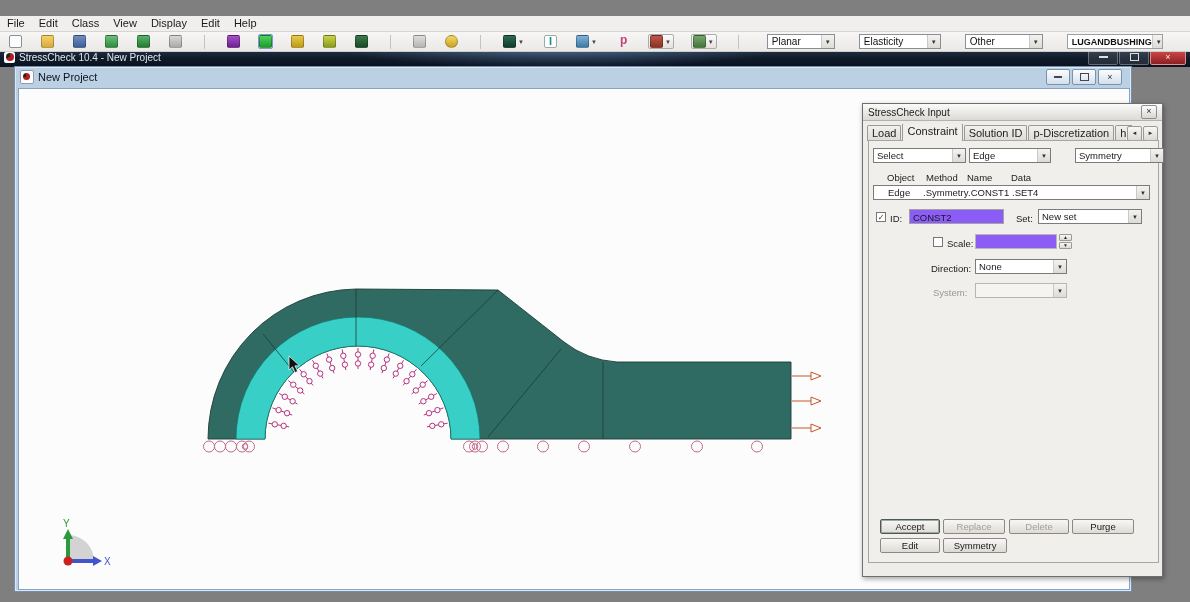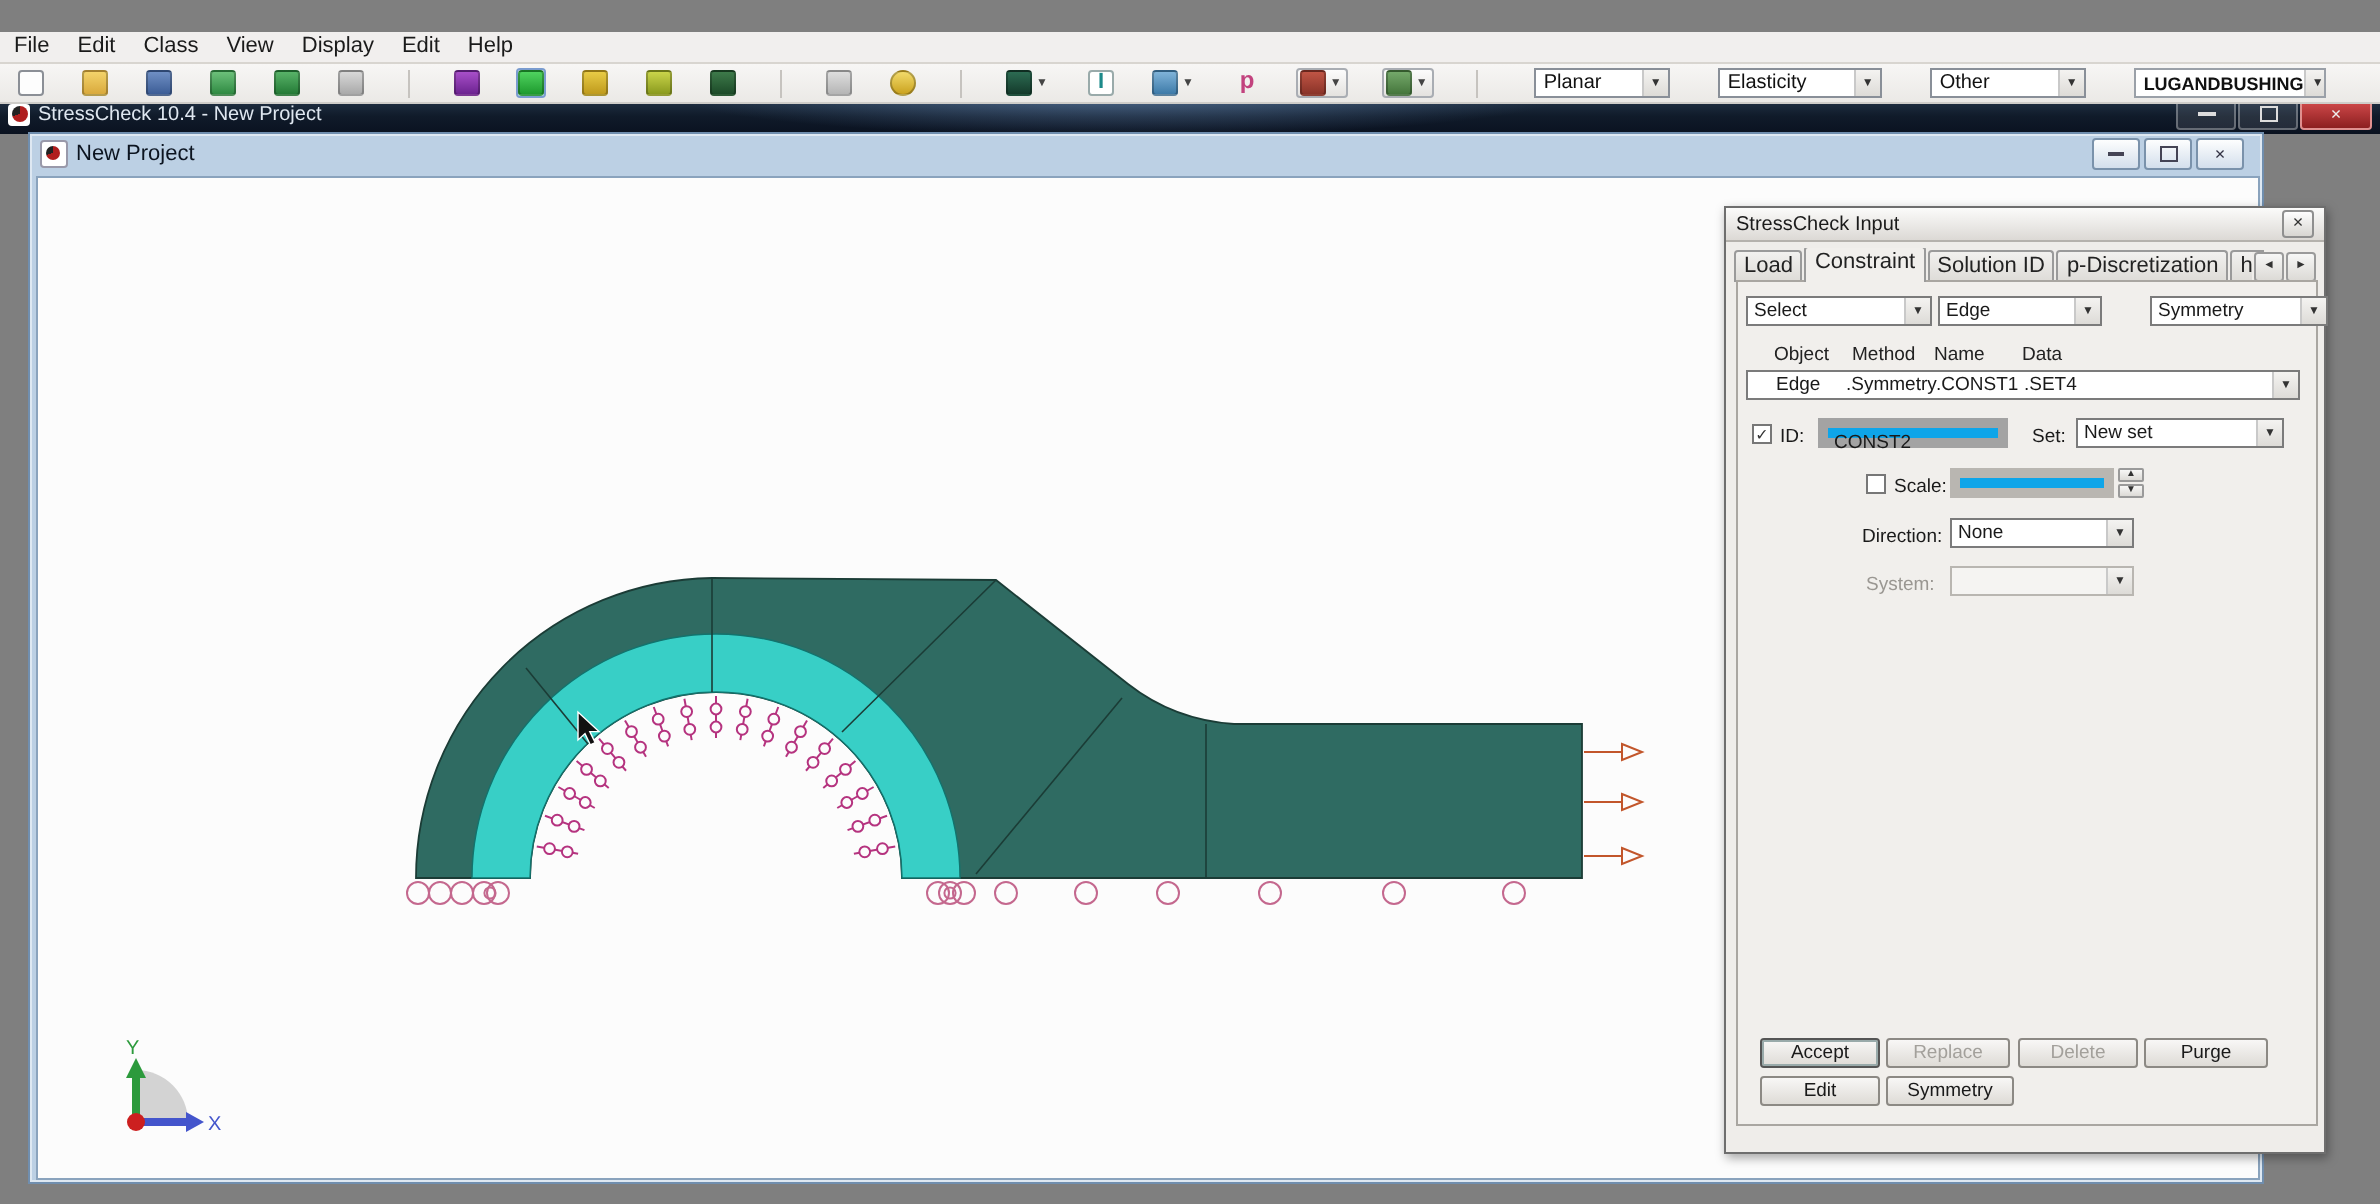--- a/index.html
+++ b/index.html
@@ -103,21 +103,21 @@
   .sel0{left:4px;top:7px;width:93px;}.sel1{left:100px;top:7px;width:82px;}.sel2{left:185px;top:7px;width:89px;margin-left:21px;}
   .th{top:31px;font-size:9.5px;color:#222;}
   .th0{left:18px;}.th1{left:57px;}.th2{left:98px;}.th3{left:142px;}
   .row-combo{left:4px;top:44px;width:277px;}
   .row-combo .td{position:absolute;top:1px;font-size:9.5px;}
   .td0{left:14px;}.td1{left:49px;}.td2{left:94px;}.td3{left:138px;}
   .checkbox{width:10px;height:10px;background:#fff;border:1px solid #777;font-size:8px;line-height:9px;text-align:center;color:#333;}
   .id-check{left:7px;top:71px;}
   .lbl{font-size:9.5px;}
   .id-label{left:21px;top:72px;}
-  .textfield{background:#0ea5e9;border:5px solid #a3a3a3;font-size:9.5px;padding:2px 3px;height:15px;}
+  .textfield{background:#8b5cf6;border:1px solid #a3a3a3;font-size:9.5px;padding:2px 3px;height:15px;}
   .id-input{left:40px;top:68px;width:95px;}
   .set-label{left:147px;top:72px;}
   .set-combo{left:169px;top:68px;width:104px;}
   .scale-check{left:64px;top:96px;}
   .scale-label{left:78px;top:97px;}
   .scale-input{left:106px;top:93px;width:82px;border-color:#b9b6b1;}
   .spinner{left:190px;top:93px;width:13px;height:15px;display:flex;flex-direction:column;gap:1px;}
   .spin-btn{flex:1;border:1px solid #9a9a9a;background:linear-gradient(#f7f7f6,#dcdad6);
     font-size:5px;line-height:5px;text-align:center;color:#333;border-radius:1px;}
   .dir-label{left:62px;top:122px;}

